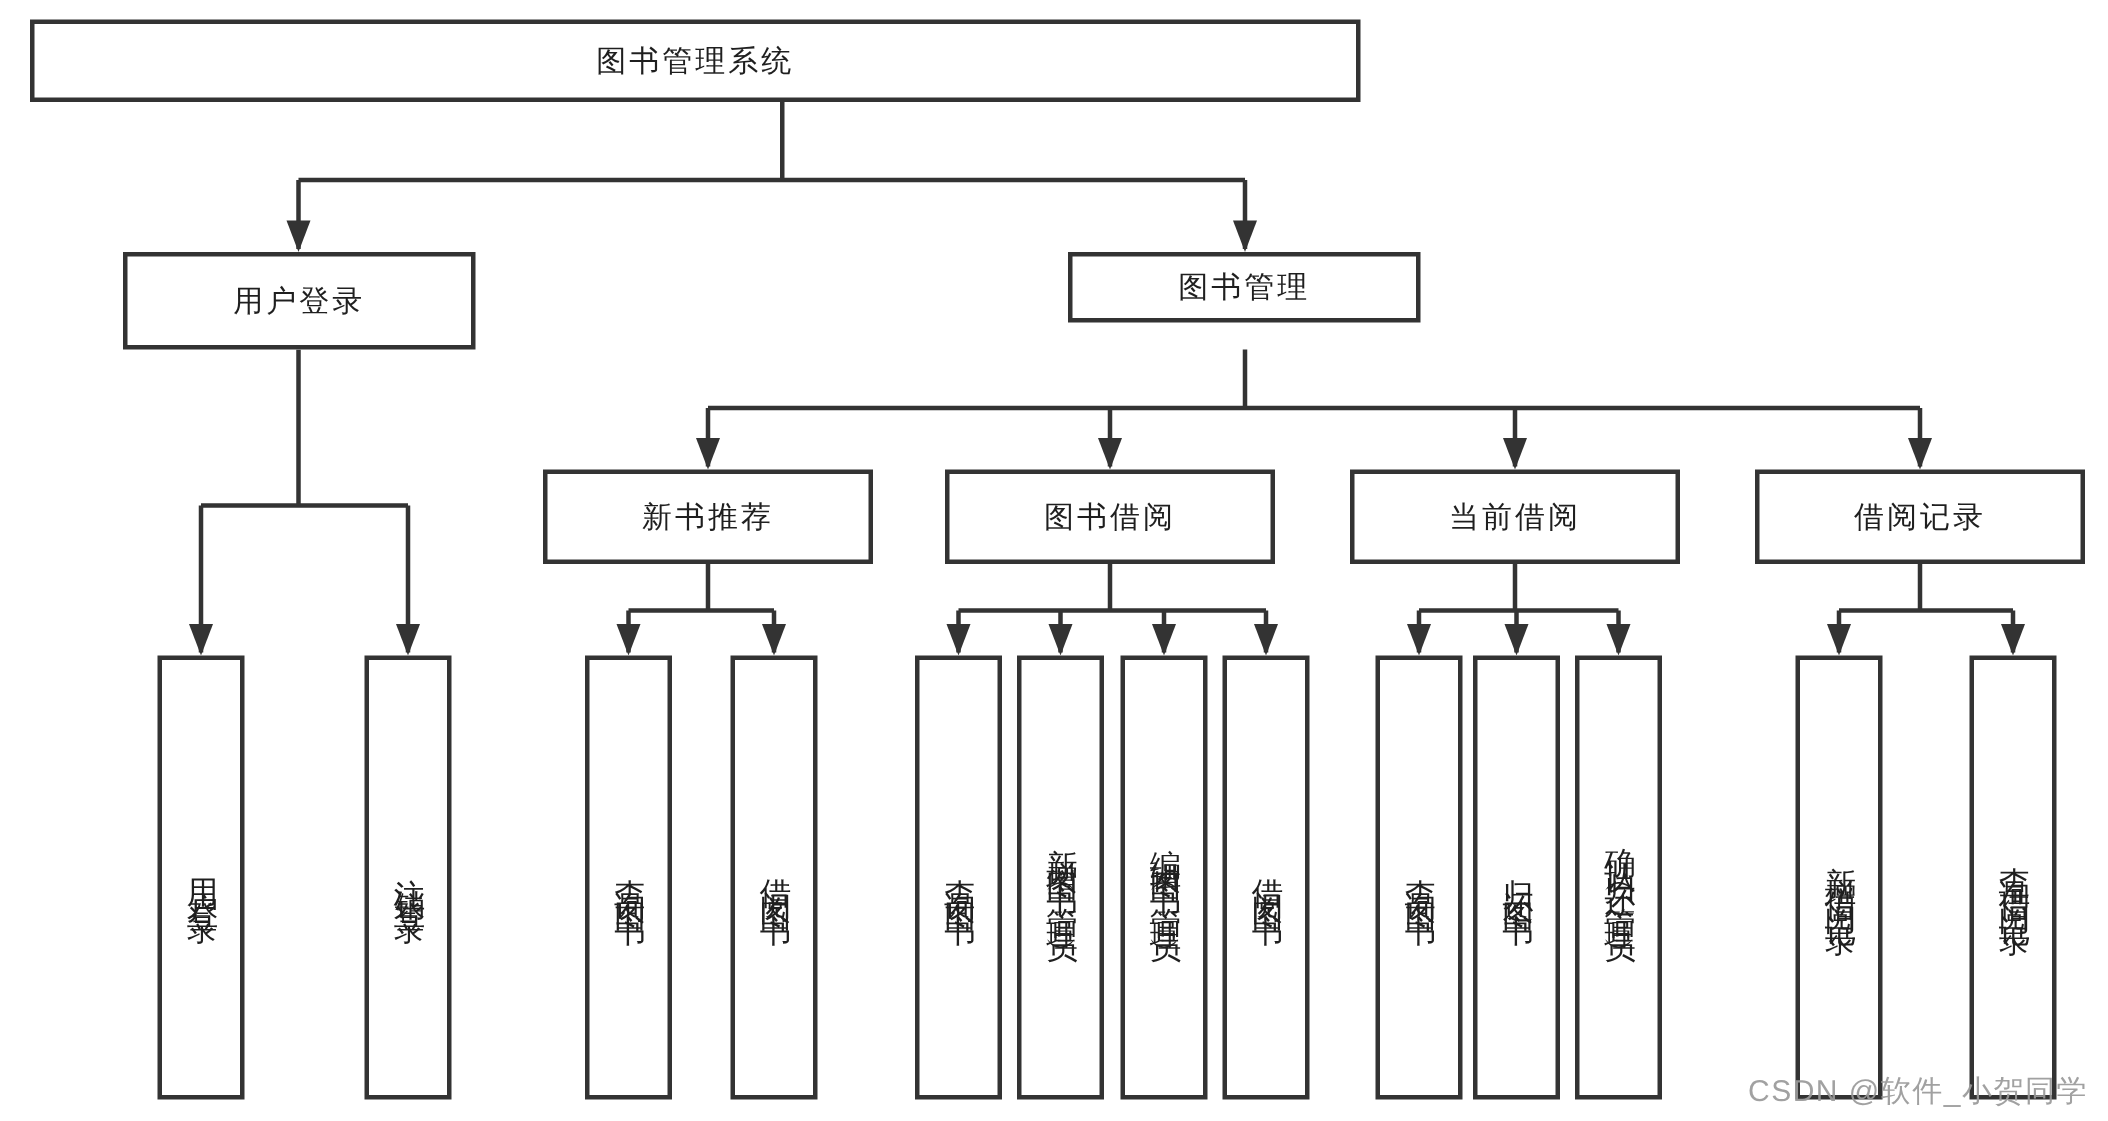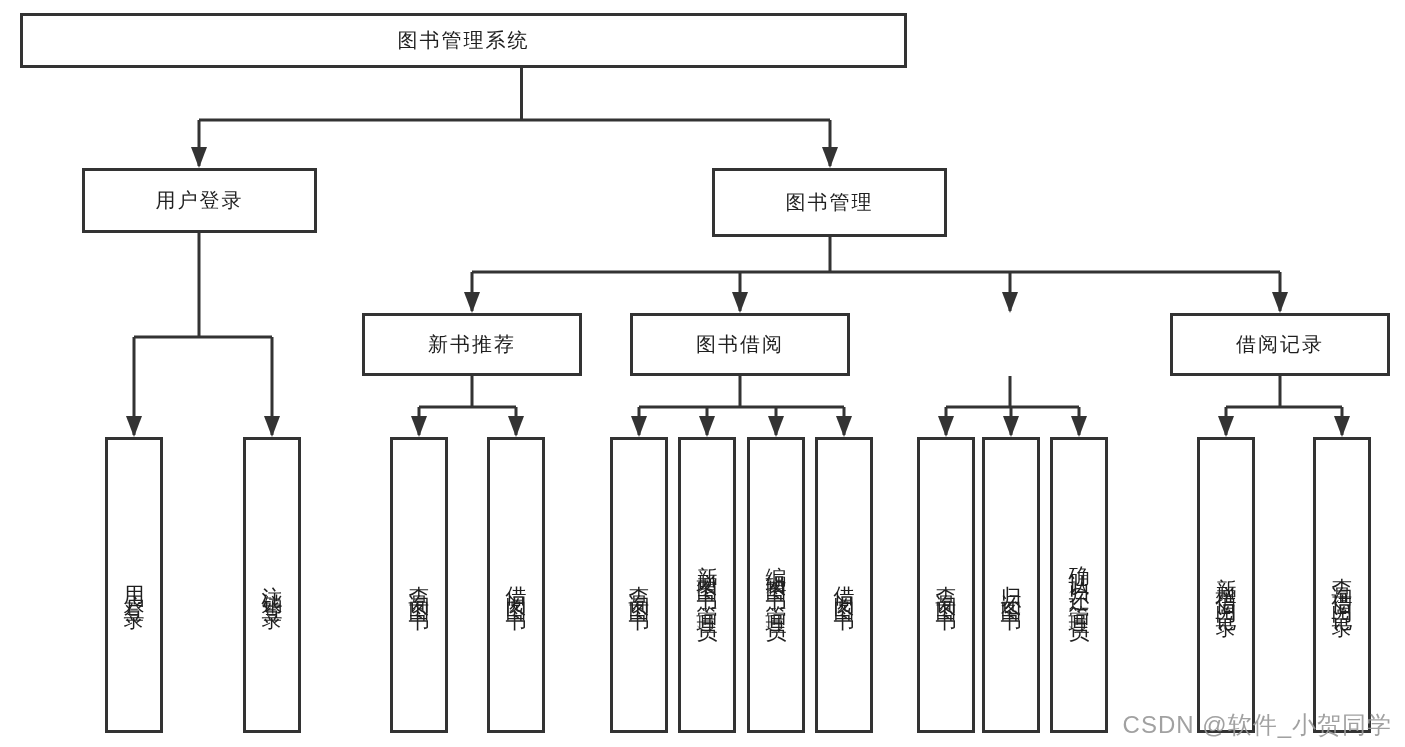--- a/index.html
+++ b/index.html
@@ -23,21 +23,21 @@
     border:3px solid var(--border); background:#ffffff;
     display:flex; align-items:center; justify-content:center;
   }
   .hlabel{font-size:20px; letter-spacing:2px; white-space:nowrap;}
   .vlabel{
     writing-mode:vertical-rl;
     font-size:21px; letter-spacing:8px; white-space:nowrap;
   }
   .watermark{
     position:absolute; right:13px; bottom:6px;
-    font-size:24px; letter-spacing:1px;
+    font-size:20px; letter-spacing:1px;
     color:var(--watermark); opacity:.92;
     z-index:5; white-space:nowrap;
   }
 </style>
 </head>
 <body>
 
 <div class="stage">
 
   <svg class="connectors" viewBox="0 0 1405 747" xmlns="http://www.w3.org/2000/svg">
@@ -98,29 +98,32 @@
     </g>
   </svg>
 
   <div class="node" style="left:20px; top:13px; width:887px; height:55px;">
     <span class="hlabel">图书管理系统</span>
   </div>
 
   <div class="node" style="left:82px; top:168px; width:235px; height:65px;">
     <span class="hlabel">用户登录</span>
   </div>
-  <div class="node" style="left:712px; top:168px; width:235px; height:69px;">
+  <div class="node" style="left:712px; top:168px; width:235px; height:47px;">
     <span class="hlabel">图书管理</span>
   </div>
 
   <div class="node" style="left:362px; top:313px; width:220px; height:63px;">
     <span class="hlabel">新书推荐</span>
   </div>
   <div class="node" style="left:630px; top:313px; width:220px; height:63px;">
     <span class="hlabel">图书借阅</span>
+  </div>
+  <div class="node" style="left:900px; top:313px; width:220px; height:63px;">
+    <span class="hlabel">当前借阅</span>
   </div>
   <div class="node" style="left:1170px; top:313px; width:220px; height:63px;">
     <span class="hlabel">借阅记录</span>
   </div>
 
   <div class="node" style="left:105px; top:437px; width:58px; height:296px;">
     <span class="vlabel">用户登录</span>
   </div>
   <div class="node" style="left:243px; top:437px; width:58px; height:296px;">
     <span class="vlabel">注销登录</span>

